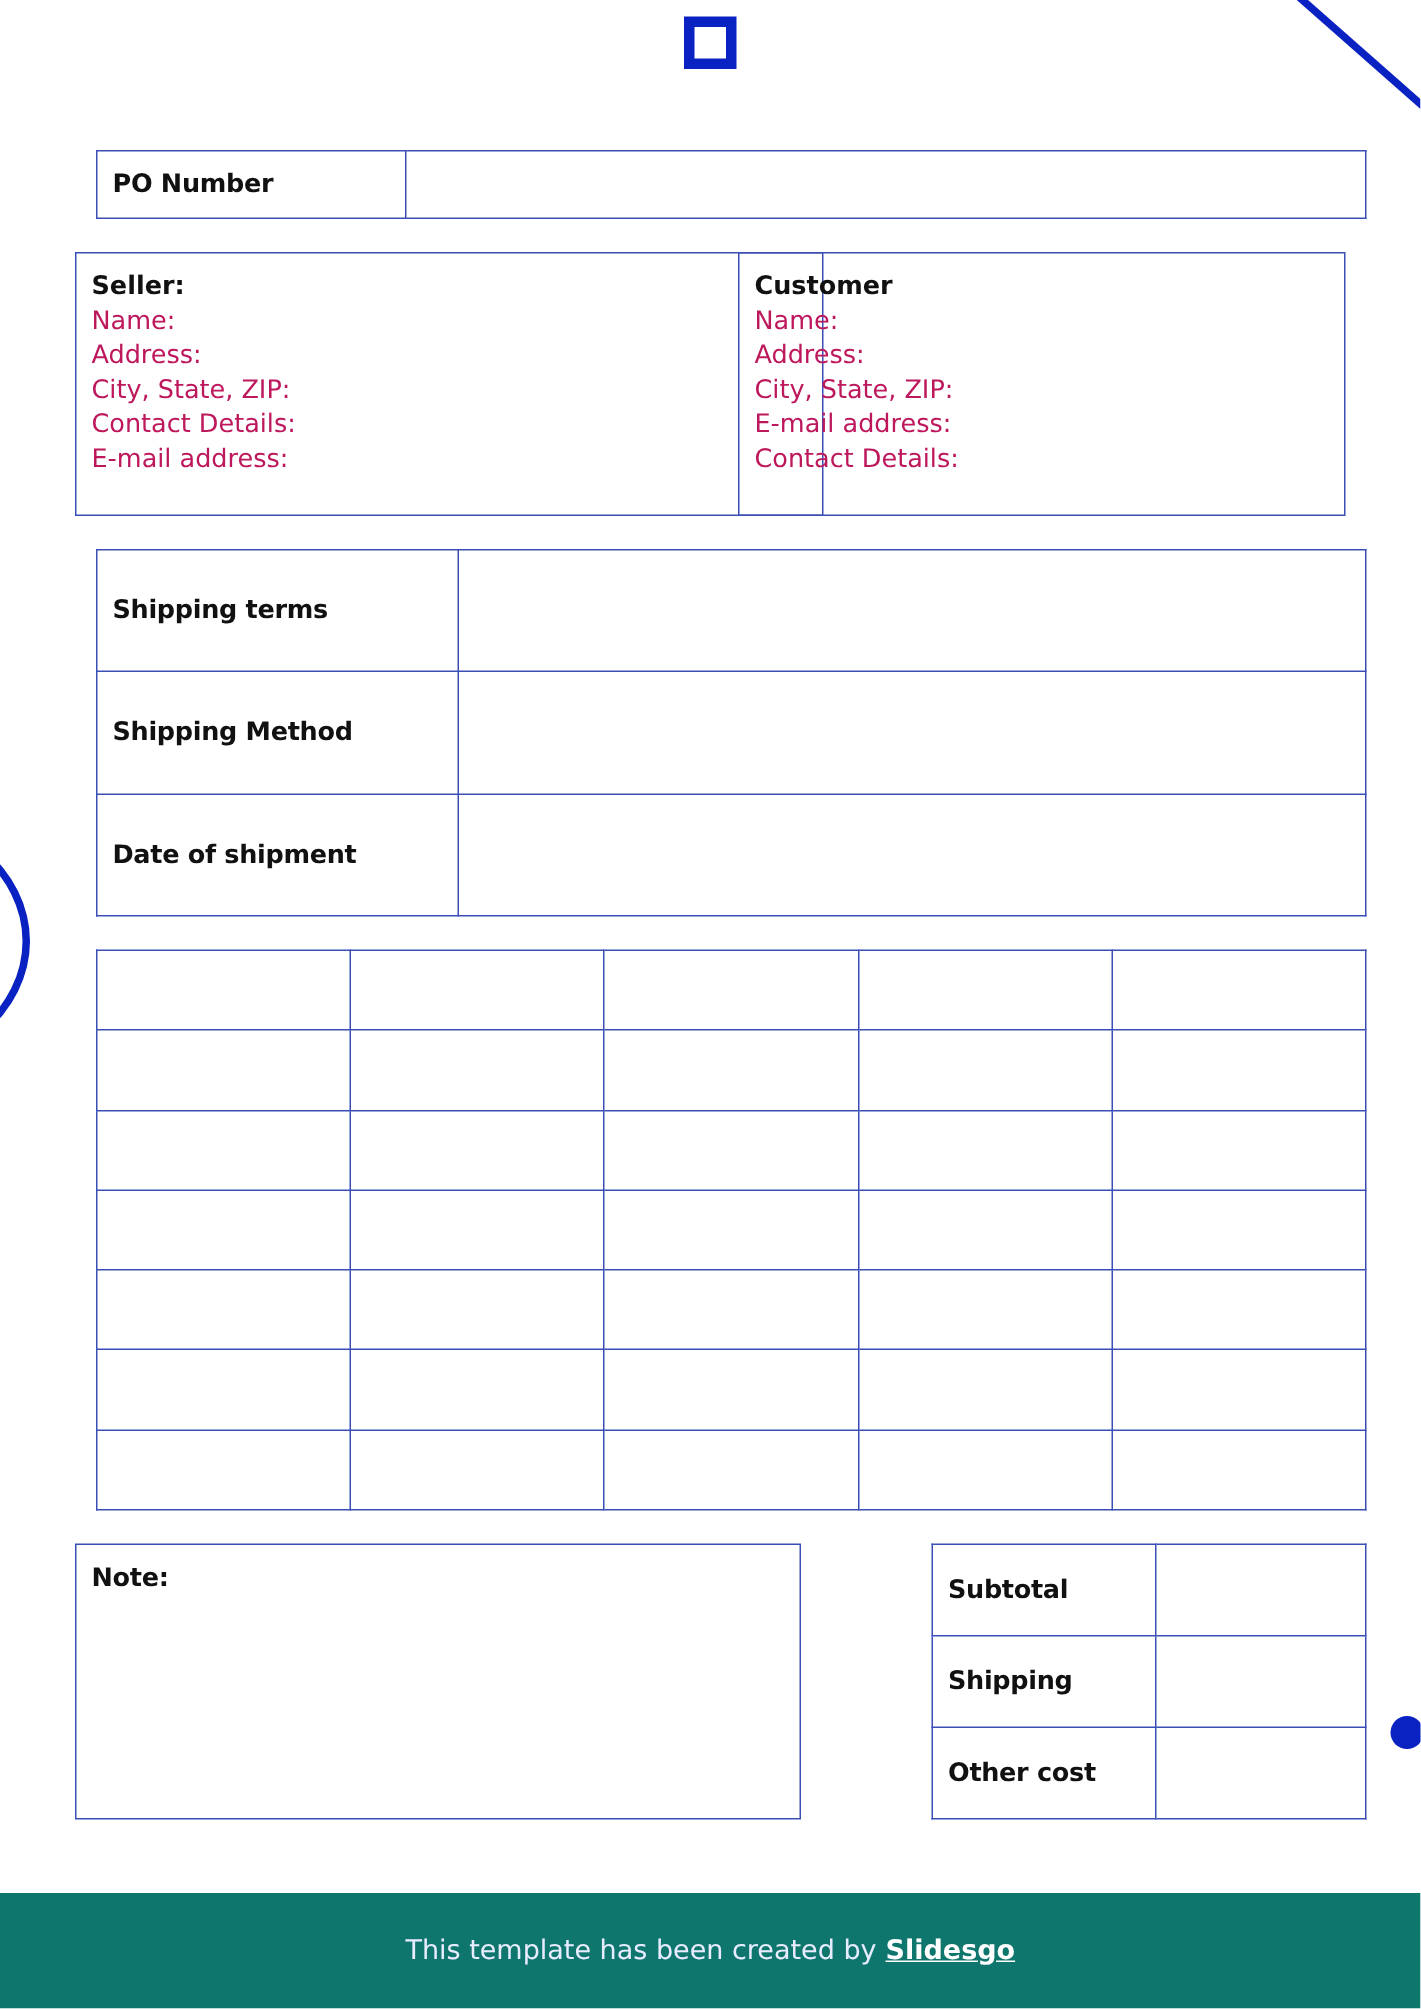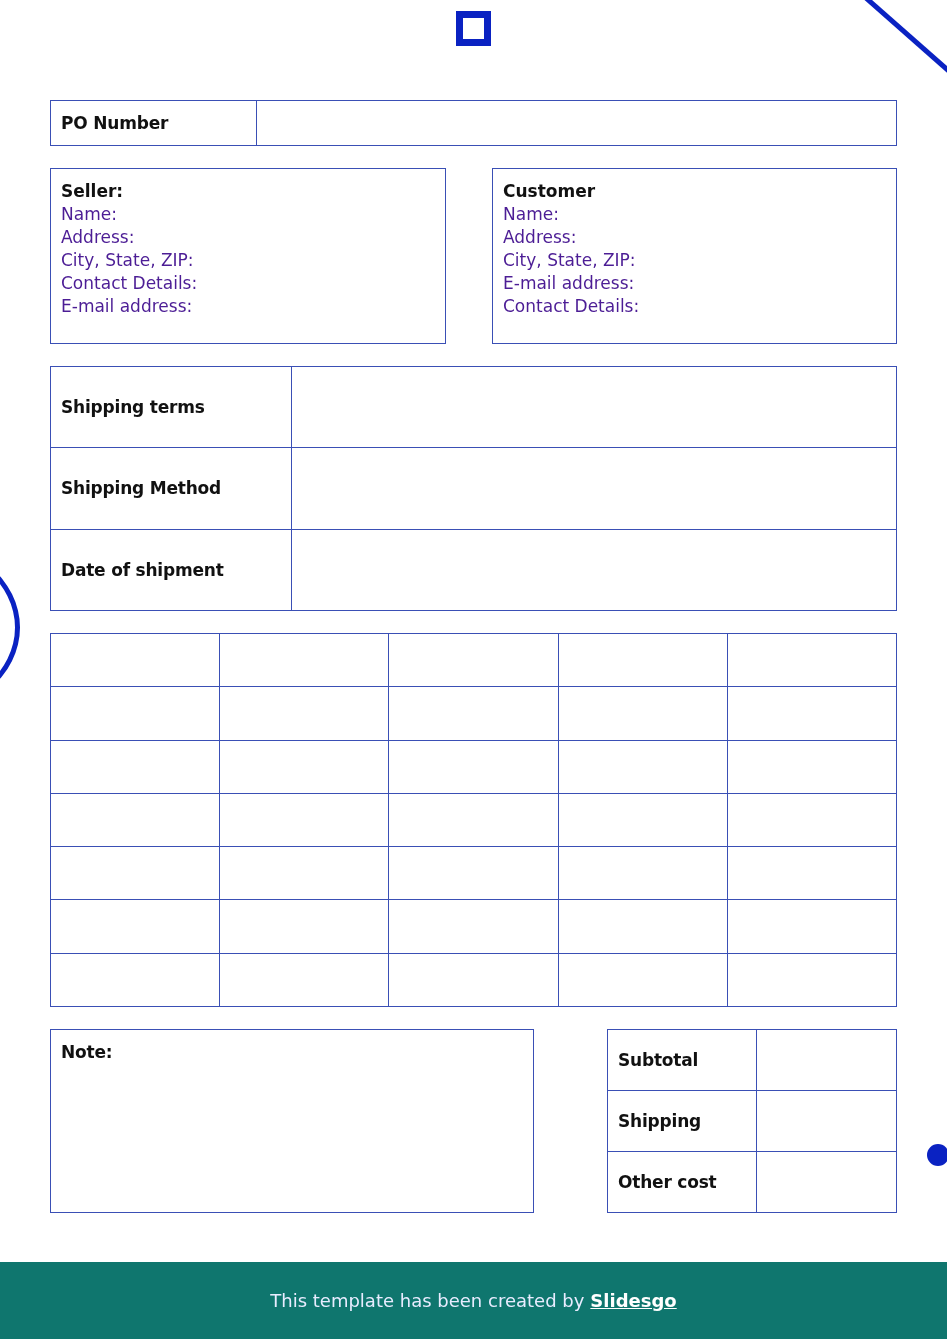--- a/index.html
+++ b/index.html
@@ -7,25 +7,25 @@
     width: 947px; height: 1339px; position: relative; overflow: hidden;
     background: #ffffff; font-family: "DejaVu Sans", sans-serif; color: #111111;
   }
   .abs { position: absolute; box-sizing: border-box; }
   .lbl { font-size: 17px; font-weight: bold; letter-spacing: -0.2px; }
   .deco-square { left: 456px; top: 11px; width: 35px; height: 35px; border: 7px solid #0a22c2; }
   .deco-circle-left { left: -190px; top: 540px; width: 210px; height: 175px; border: 5px solid #0a22c2; border-radius: 50%; }
   .deco-dot { left: 927px; top: 1144px; width: 22px; height: 22px; border-radius: 50%; background: #0a22c2; }
 
   .box { border: 1.5px solid #3a4fb5; background: transparent; }
-  .grid-table { border-collapse: collapse; position: absolute; }
+  .grid-table { border-collapse: collapse; position: absolute; margin-left: 14px; }
   .grid-table td { border: 1.5px solid #3a4fb5; padding: 0 0 0 10px; box-sizing: border-box; vertical-align: middle; }
   .party-box { padding: 11px 0 0 10px; font-size: 17px; line-height: 23px; }
   .party-box .title { font-weight: bold; }
-  .party-box .row { font-weight: normal; color: #4c1d95; }
+  .party-box .row { font-weight: normal; color: #be185d; }
 
   .footer { left: 0; top: 1262px; width: 947px; height: 77px; background: #0f766e; color: #e8ecff;
     display: flex; align-items: center; justify-content: center; font-size: 18px; }
   .footer a { color: #ffffff; font-weight: bold; text-decoration: underline; margin-left: 6px; }
 </style>
 </head>
 <body>
 
 <div class="abs deco-square"></div>
 <svg class="abs" style="left:860px;top:0;width:87px;height:80px;">
@@ -36,21 +36,21 @@
 
 <table class="grid-table" style="left:50px;top:100px;width:847px;height:46px;">
   <tbody>
       <tr>
     <td style="width:206px;" class="lbl">PO Number</td>
     <td></td>
   </tr>
 </tbody>
   </table>
 
-<div class="abs box party-box" style="left:50px;top:168px;width:396px;height:176px;">
+<div class="abs box party-box" style="left:50px;top:168px;width:499px;height:176px;">
   <div class="title">Seller:</div>
   <div class="row">Name:</div>
   <div class="row">Address:</div>
   <div class="row">City, State, ZIP:</div>
   <div class="row">Contact Details:</div>
   <div class="row">E-mail address:</div>
 </div>
 
 <div class="abs box party-box" style="left:492px;top:168px;width:405px;height:176px;">
   <div class="title">Customer</div>

